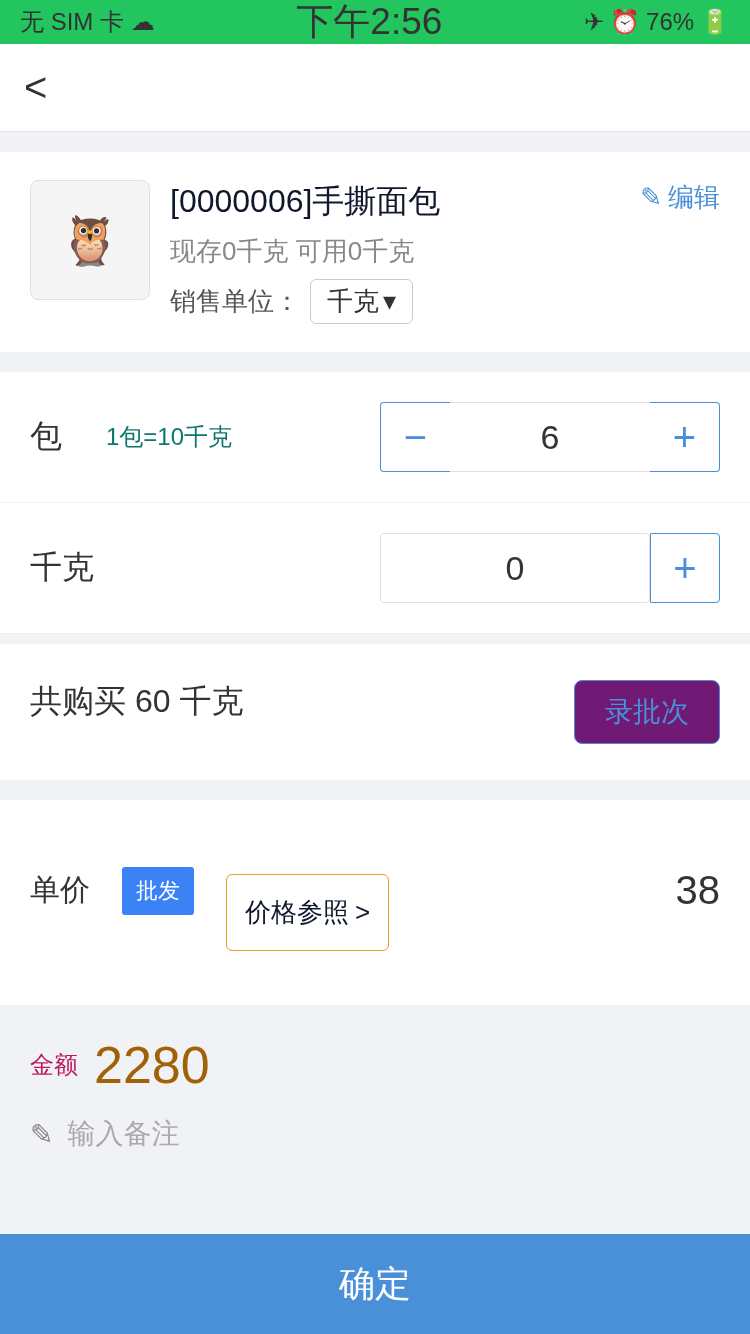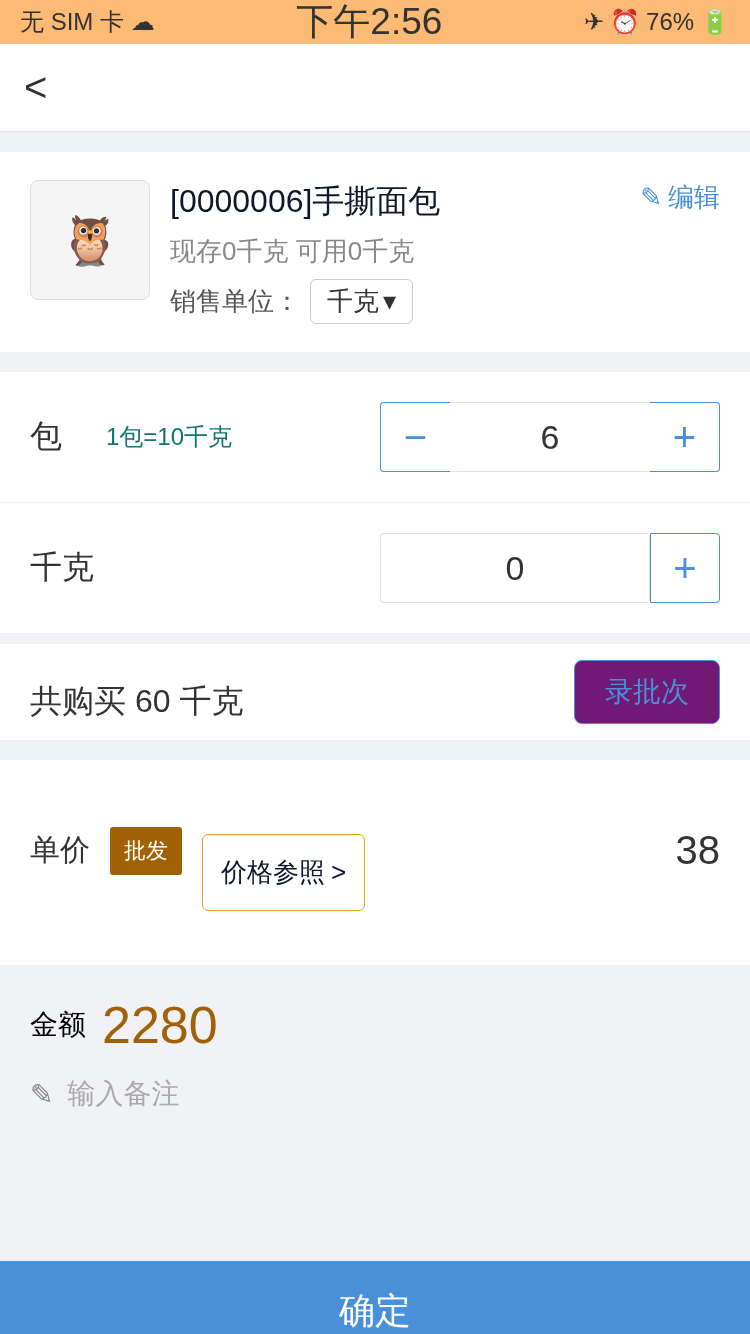--- a/index.html
+++ b/index.html
@@ -10,21 +10,21 @@
       font-family: -apple-system, "PingFang SC", "Helvetica Neue", Arial, sans-serif;
       background: #f0f2f5;
       font-size: 28px;
       color: #333;
     }
 
     
     .status-bar {
       width: 100%;
       height: 44px;
-      background: #fdba74;
+      background: #22c55e;
       display: flex;
       align-items: center;
       justify-content: space-between;
       padding: 0 20px;
       font-size: 24px;
       color: #333;
     }
     .status-left { display: flex; align-items: center; gap: 8px; }
     .status-center { font-size: 37px; font-weight: 500; }
     .status-right { display: flex; align-items: center; gap: 6px; font-size: 24px; }
@@ -177,50 +177,50 @@
     }
     .qty-btn-left {
       border-radius: 4px 0 0 4px;
       border-right: none;
     }
 
     
     .total-row {
       background: #fff;
       display: flex;
-      align-items: flex-end;
+      align-items: flex-start;
       justify-content: space-between;
-      padding: 16px 30px;
+      padding: 36px 30px;
       margin-top: 20px;
     }
     .total-label {
       font-size: 32px;
       color: #333;
     }
     .batch-btn {
       border: 1px solid #4a90d9;
       color: #4a90d9;
       background: #701a75;
       border-radius: 8px;
       padding: 12px 30px;
       font-size: 28px;
       cursor: pointer;
     }
     .price-row {
       display: flex;
       align-items: center;
-      gap: 20px;
+      gap: 32px;
       margin-bottom: 24px;
     }
     .price-label {
       font-size: 30px;
       color: #333;
     }
     .price-tag {
-      background: #a16207;
+      background: #3b82f6;
       color: #fff;
       font-size: 22px;
       padding: 9px 14px;
       border-radius: 3px;
     }
     .price-ref-btn {
       border: 1.5px solid #e8a020;
       color: #0f172a;
       border-radius: 6px;
       padding: 20px 18px;
@@ -237,22 +237,22 @@
       color: #333;
       font-weight: 500;
     }
     .amount-row {
       display: flex;
       align-items: center;
       gap: 16px;
       margin-bottom: 20px;
     }
     .amount-label {
-      font-size: 28px;
-      color: #000000;
+      font-size: 24px;
+      color: #be185d;
     }
     .amount-value {
       font-size: 52px;
       color: #a16207;
       font-weight: 500;
     }
     .note-row {
       display: flex;
       align-items: center;
       gap: 14px;
@@ -269,21 +269,21 @@
     
     .bottom-area {
       background: #f0f2f5;
       flex: 1;
       min-height: 200px;
     }
 
     
     .confirm-btn {
       width: 100%;
-      height: 73px;
+      height: 100px;
       background: #4a90d9;
       color: #fff;
       font-size: 36px;
       text-align: center;
       line-height: 100px;
       cursor: pointer;
       position: fixed;
       bottom: 0;
       left: 0;
       width: 750px;

